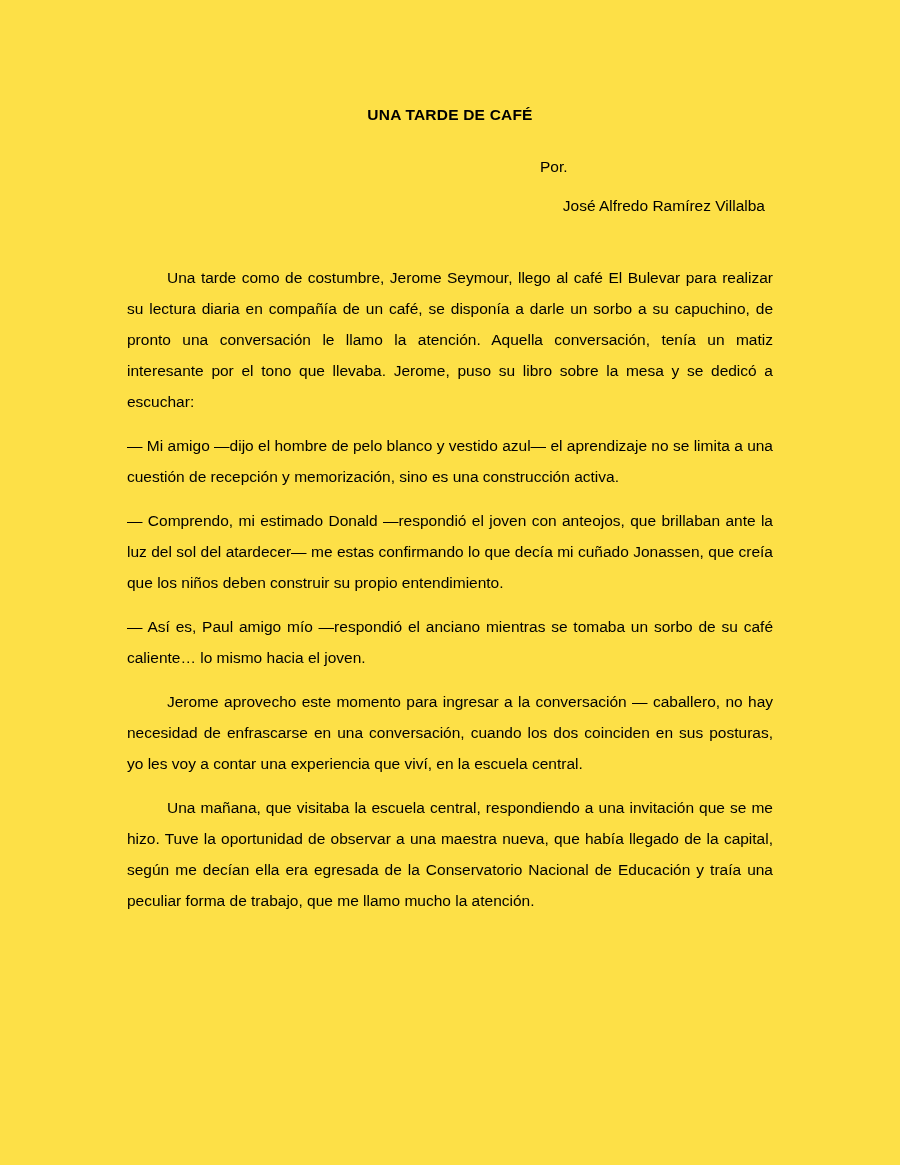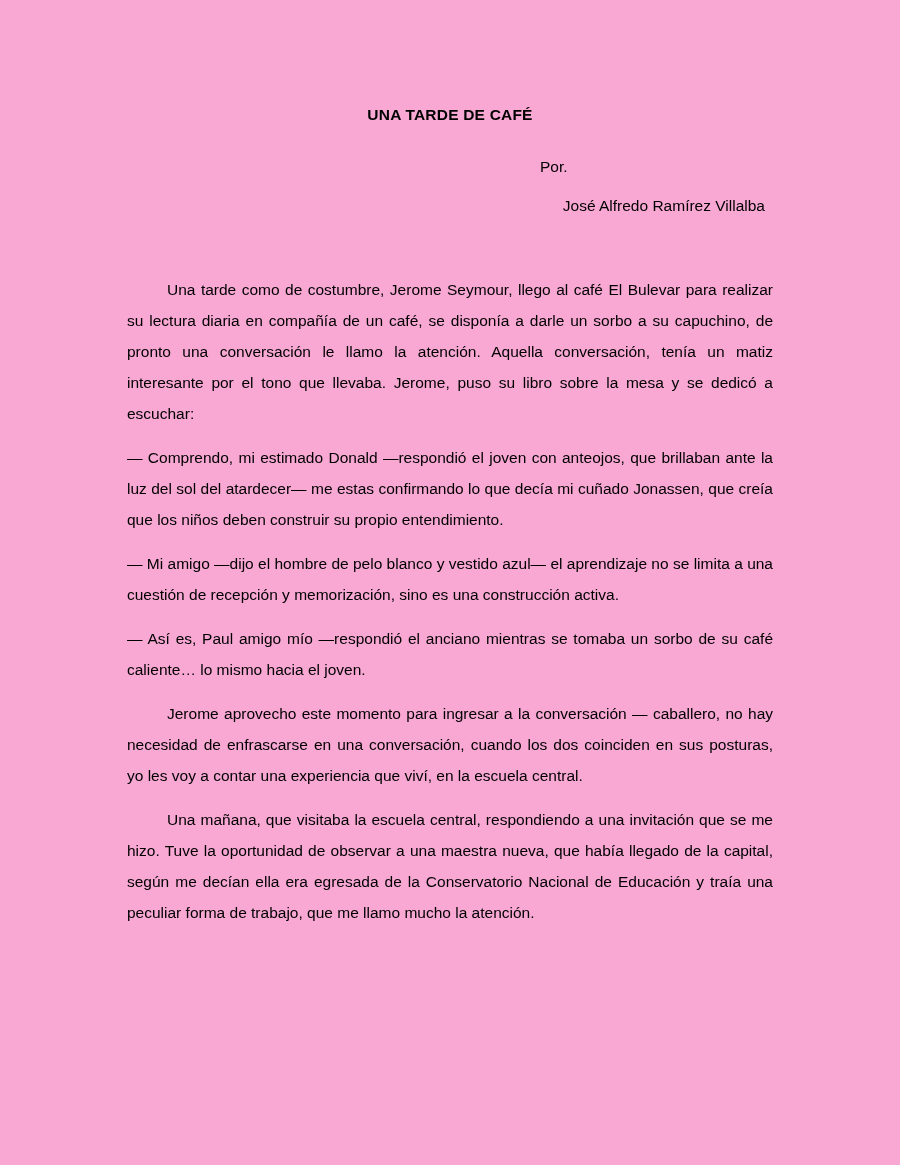--- a/index.html
+++ b/index.html
@@ -10,21 +10,21 @@
   }
   body {
     font-family: "Liberation Sans", sans-serif;
     color: #000000;
     -webkit-font-smoothing: antialiased;
   }
   .page {
     position: relative;
     width: 900px;
     height: 1165px;
-    background: #f9a8d4;
+    background: #fde047;
     overflow: hidden;
     box-sizing: border-box;
   }
   .content {
     position: absolute;
     left: 127px;
     top: 0;
     width: 646px;
   }
   .doc-title {
@@ -55,21 +55,21 @@
     text-align: right;
   }
   .body-block {
     padding-top: 33px;
   }
   p.para {
     font-size: 15.5px;
     line-height: 31px;
     text-align: justify;
     text-justify: inter-word;
-    margin: 12px 0 13px 0;
+    margin: 0 0 13px 0;
     hyphens: none;
   }
   p.para.indent {
     text-indent: 40px;
   }
   p.para.noindent {
     text-indent: 0;
   }
   p.para:last-child {
     margin-bottom: 0;
@@ -83,21 +83,21 @@
 
     <h1 class="doc-title">UNA TARDE DE CAFÉ</h1>
 
     <div class="byline-block">
       <p class="byline-label">Por.</p>
       <p class="byline-author">José Alfredo Ramírez Villalba</p>
     </div>
 
     <div class="body-block">
         <p class="para indent">Una tarde como de costumbre, Jerome Seymour, llego al café El Bulevar para realizar su lectura diaria en compañía de un café, se disponía a darle un sorbo a su capuchino, de pronto una conversación le llamo la atención. Aquella conversación, tenía un matiz interesante por el tono que llevaba. Jerome, puso su libro sobre la mesa y se dedicó a escuchar:</p>
+        <p class="para noindent">— Mi amigo —dijo el hombre de pelo blanco y vestido azul— el aprendizaje no se limita a una cuestión de recepción y memorización, sino es una construcción activa.</p>
         <p class="para noindent">— Comprendo, mi estimado Donald —respondió el joven con anteojos, que brillaban ante la luz del sol del atardecer— me estas confirmando lo que decía mi cuñado Jonassen, que creía que los niños deben construir su propio entendimiento.</p>
-        <p class="para noindent">— Mi amigo —dijo el hombre de pelo blanco y vestido azul— el aprendizaje no se limita a una cuestión de recepción y memorización, sino es una construcción activa.</p>
         <p class="para noindent">— Así es, Paul amigo mío —respondió el anciano mientras se tomaba un sorbo de su café caliente… lo mismo hacia el joven.</p>
         <p class="para indent">Jerome aprovecho este momento para ingresar a la conversación — caballero, no hay necesidad de enfrascarse en una conversación, cuando los dos coinciden en sus posturas, yo les voy a contar una experiencia que viví, en la escuela central.</p>
         <p class="para indent">Una mañana, que visitaba la escuela central, respondiendo a una invitación que se me hizo. Tuve la oportunidad de observar a una maestra nueva, que había llegado de la capital, según me decían ella era egresada de la Conservatorio Nacional de Educación y traía una peculiar forma de trabajo, que me llamo mucho la atención.</p>
       </div>
 
   </div>
 </div>
 
 </body></html>

